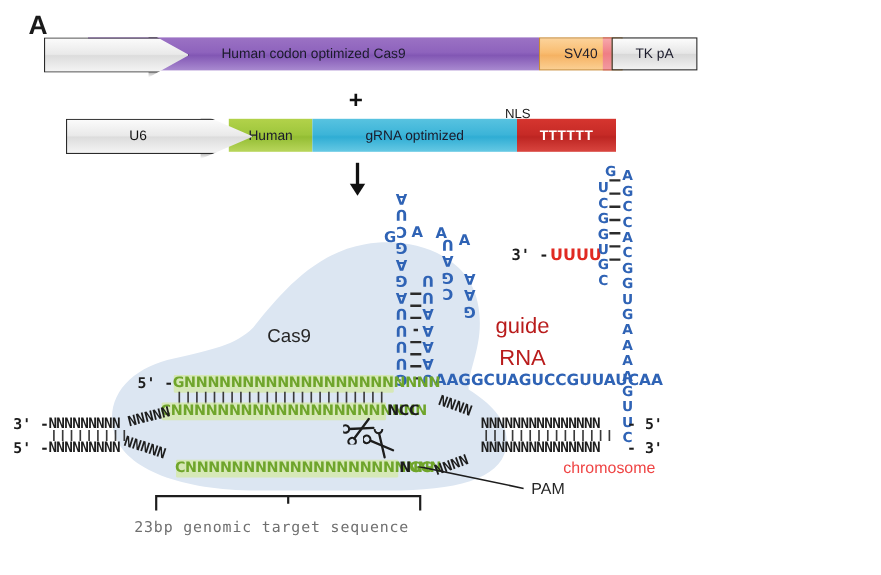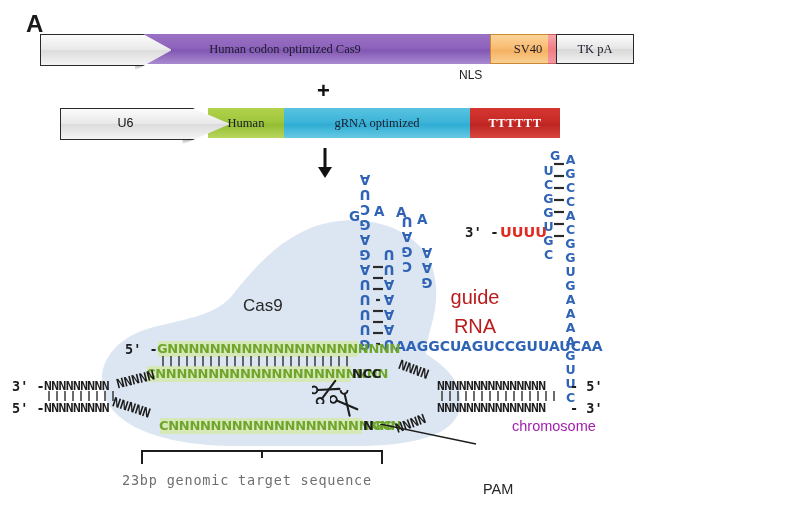--- a/index.html
+++ b/index.html
@@ -14,21 +14,21 @@
     position:absolute;left:26px;top:10px;font-size:24px;font-weight:bold;
     color:#1a1a1a;font-family:"Liberation Sans",sans-serif;
   }
 
   
   .construct{position:absolute;height:30px;}
   .bar-seg{
     position:absolute;top:0;height:30px;box-sizing:border-box;
     display:flex;align-items:center;justify-content:center;
     font-size:12.5px;color:#1b1b2b;white-space:nowrap;
-    font-family:Liberation Serif, serif;
+    font-family:Liberation Sans, sans-serif;
   }
   .promoter{
     position:absolute;top:0;height:30px;
     display:flex;align-items:center;justify-content:flex-start;
     box-sizing:border-box;
   }
   .promoter .ptxt{
     position:absolute;left:0;right:22%;top:0;bottom:0;
     display:flex;align-items:center;justify-content:center;
     font-size:12.5px;color:#111;z-index:3;
@@ -60,21 +60,21 @@
     background:linear-gradient(180deg,#b2d24a 0%,#9ec63c 48%,#93bd33 55%,#b9d65c 100%);
   }
   .seg-scaffold{
     background:linear-gradient(180deg,#58c3e0 0%,#3cb4d8 48%,#2fadd4 55%,#66c9e4 100%);
   }
   .seg-tttt{
     background:linear-gradient(180deg,#d6352f 0%,#c62a26 48%,#bd2522 55%,#d9453f 100%);
     color:#ffffff;font-weight:bold;letter-spacing:.5px;
   }
   .nls-label{
-    position:absolute;font-size:12px;color:#1b1b1b;
+    position:absolute;font-size:12px;color:#1b1b1b;margin-top:28px;
   }
   .plus-sign{
     position:absolute;font-size:22px;font-weight:bold;color:#111;
   }
 
   
   .down-arrow{position:absolute;}
   .down-arrow .shaft{
     position:absolute;left:50%;top:0;width:3px;height:22px;
     background:#111;transform:translateX(-50%);
@@ -90,24 +90,24 @@
   .blob svg{display:block;}
   .cas9-label{
     position:absolute;font-size:17px;color:#262626;
     font-family:"Liberation Sans",sans-serif;
   }
   .guide-label{
     position:absolute;font-size:20px;color:#b91c1c;line-height:1.45;
     text-align:center;
   }
   .chromosome-label{
-    position:absolute;font-size:14.5px;color:#a21caf;
+    position:absolute;font-size:14.5px;color:#ef4444;
   }
   .pam-label{
-    position:absolute;font-size:14.5px;color:#262626;margin-top:44px;
+    position:absolute;font-size:14.5px;color:#262626;
   }
   .bracket-caption{
     position:absolute;font-family:"DejaVu Sans Mono",monospace;
     font-size:13.5px;color:#6f6f6f;letter-spacing:.8px;white-space:nowrap;
   }
 
   
   .seq{
     position:absolute;white-space:nowrap;
     font-family:"DejaVu Sans",sans-serif;font-weight:bold;

